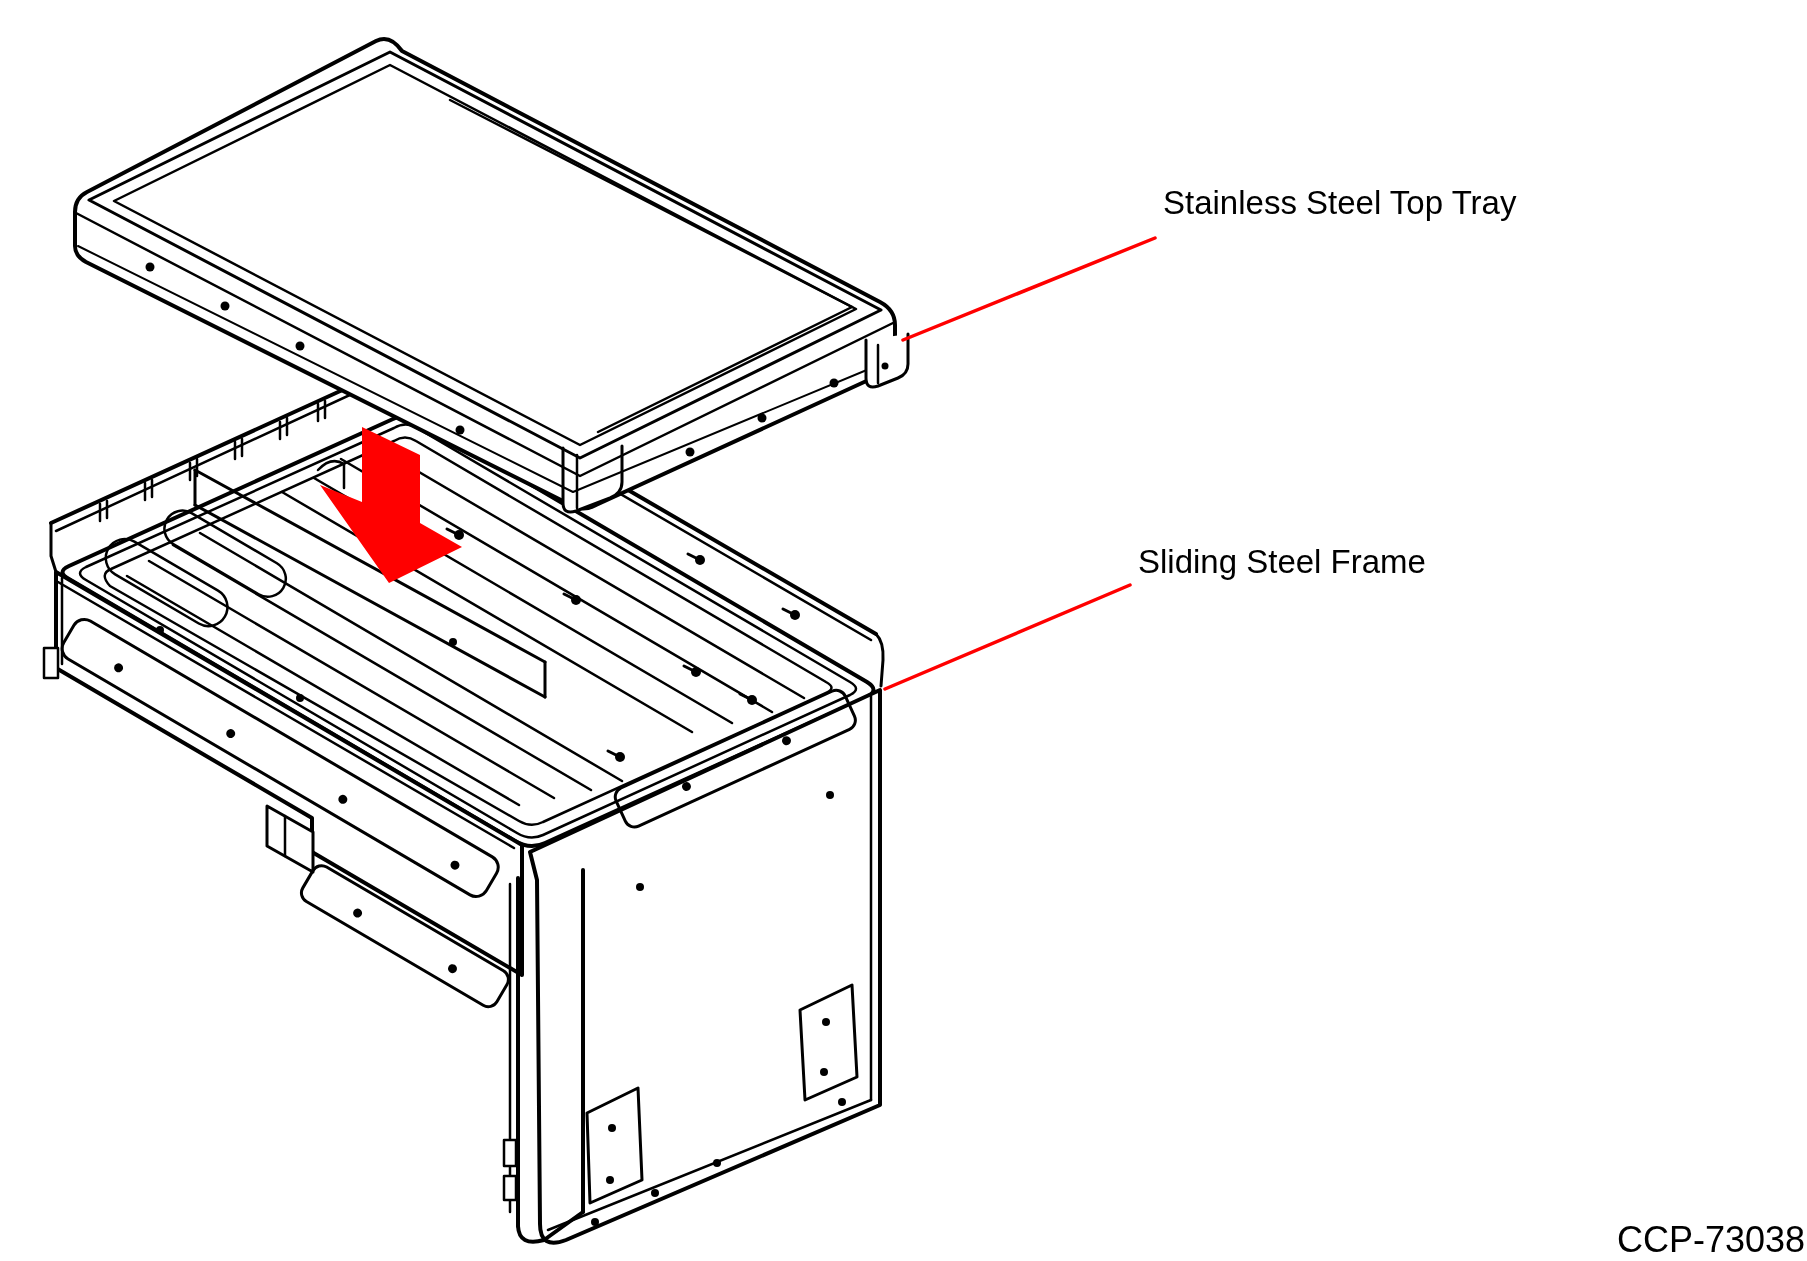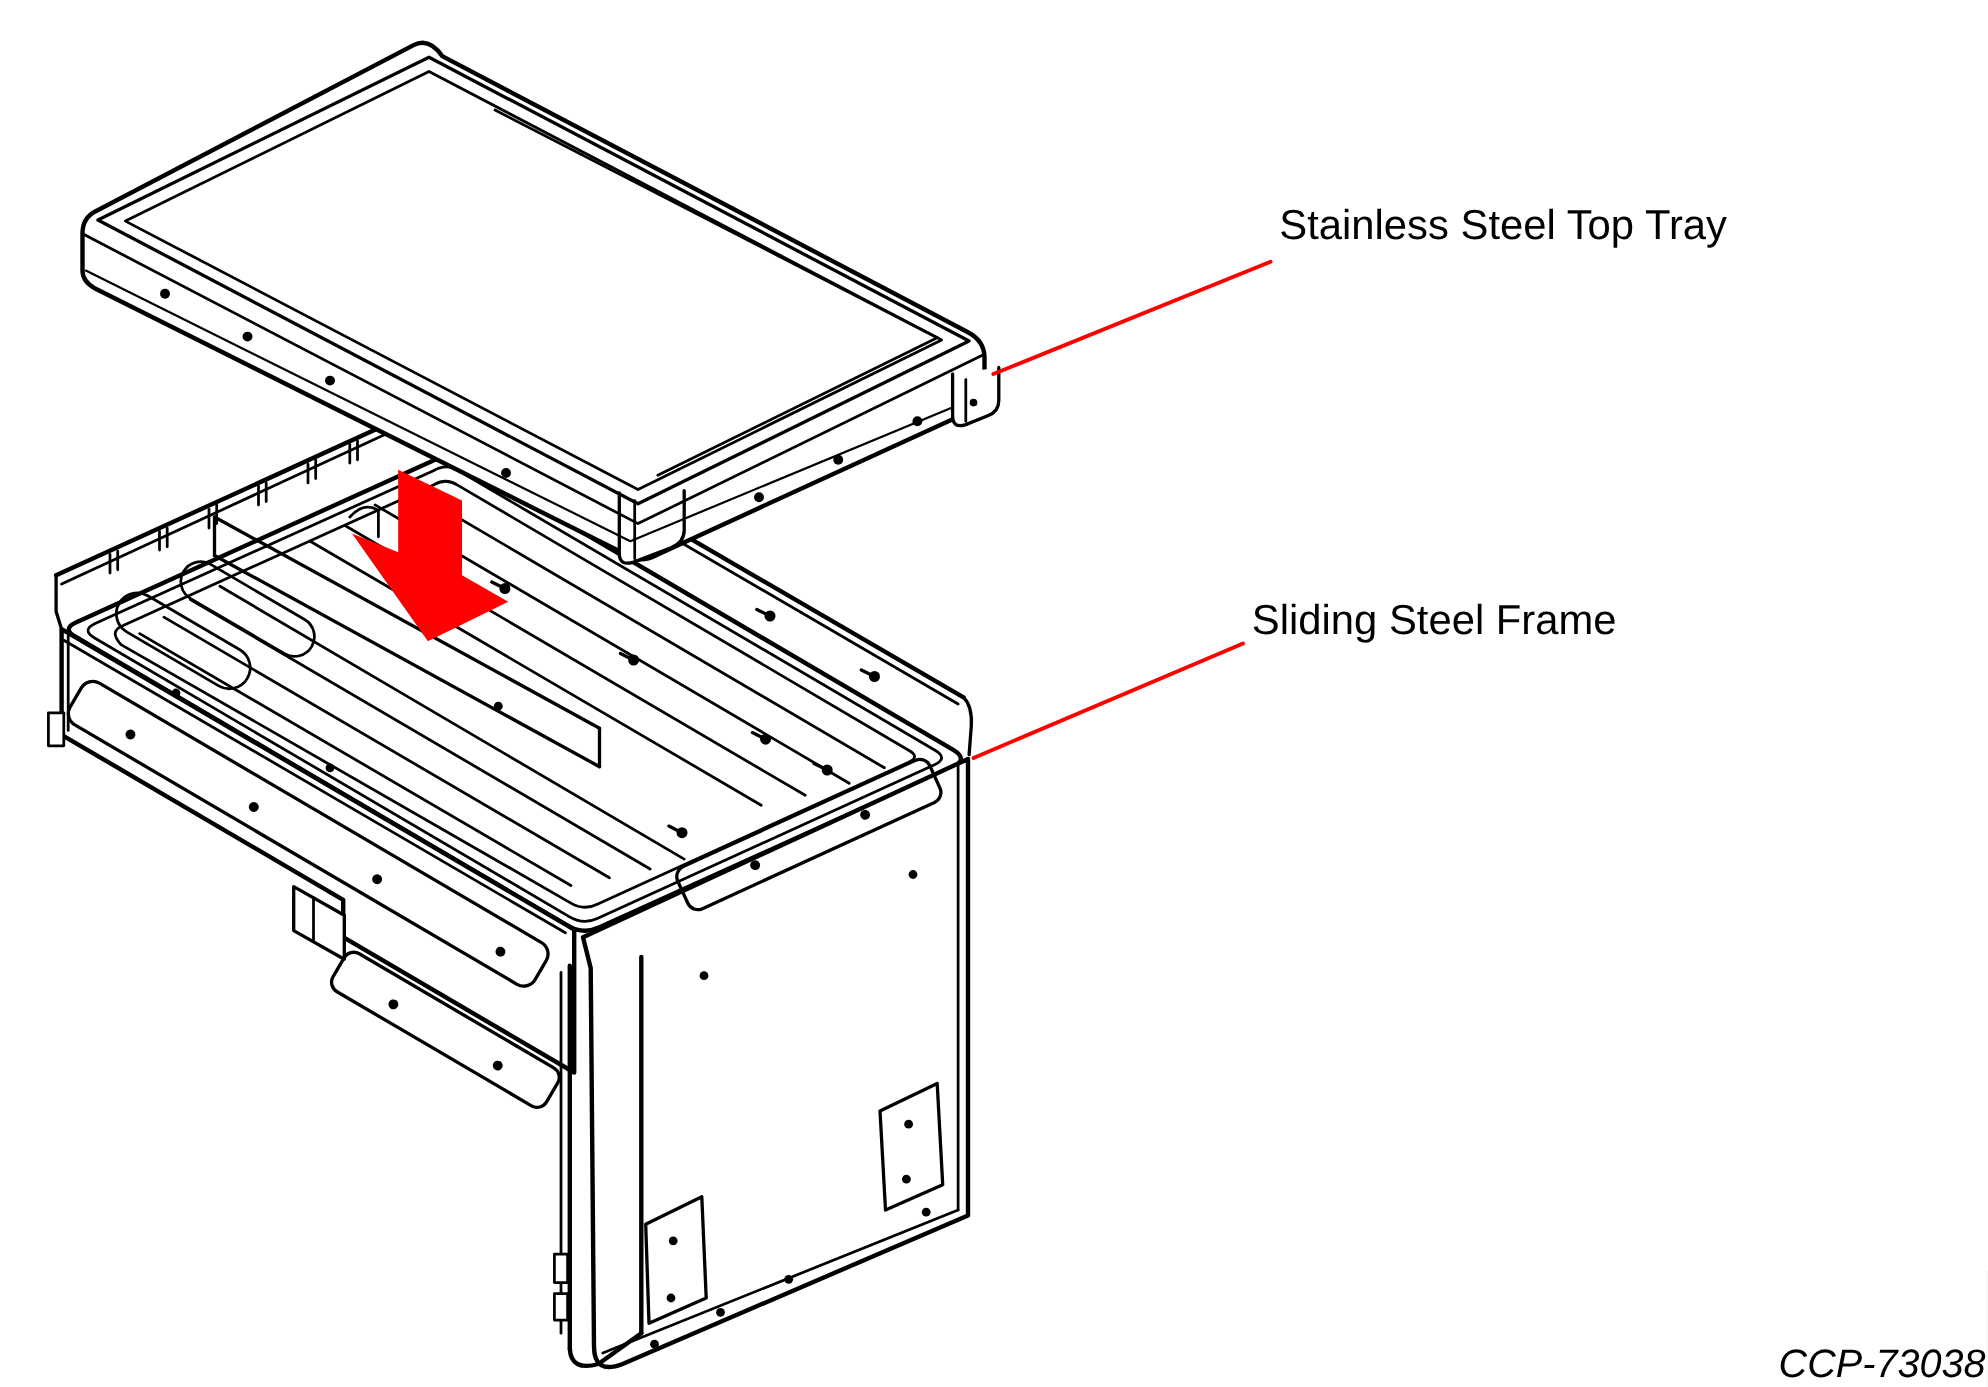--- a/index.html
+++ b/index.html
@@ -13,21 +13,21 @@
     position:relative;
     width:1807px;height:1261px;
     background:var(--background);
     overflow:hidden;
     font-family:"Liberation Sans", sans-serif;
   }
   .diagram-svg{position:absolute;left:0;top:0;}
   .callout-label{
     position:absolute;
     color:var(--line);
-    font-size:38px;
+    font-size:33px;
     line-height:1.15;
     white-space:nowrap;
   }
   .part-number{
     position:absolute;
     color:var(--line);
     font-size:36px;
     text-align:right;
   }
 </style>
@@ -222,14 +222,14 @@
     <g stroke="var(--callout)" stroke-width="3.5">
       <path d="M903 340 L1155 238"></path>
       <path d="M885 689 L1130 585"></path>
     </g>
   </svg>
 
   <div class="callout-label" style="left:1163px; top:184px;">Stainless Steel Top Tray</div>
 
   <div class="callout-label" style="left:1138px; top:543px;">Sliding Steel Frame</div>
 
-  <div class="part-number" style="left:1595px; top:1219px; width:210px;font-style:italic;">CCP-73038</div>
+  <div class="part-number" style="left:1595px; top:1219px; width:210px;">CCP-73038</div>
 </div>
 
 </body></html>

